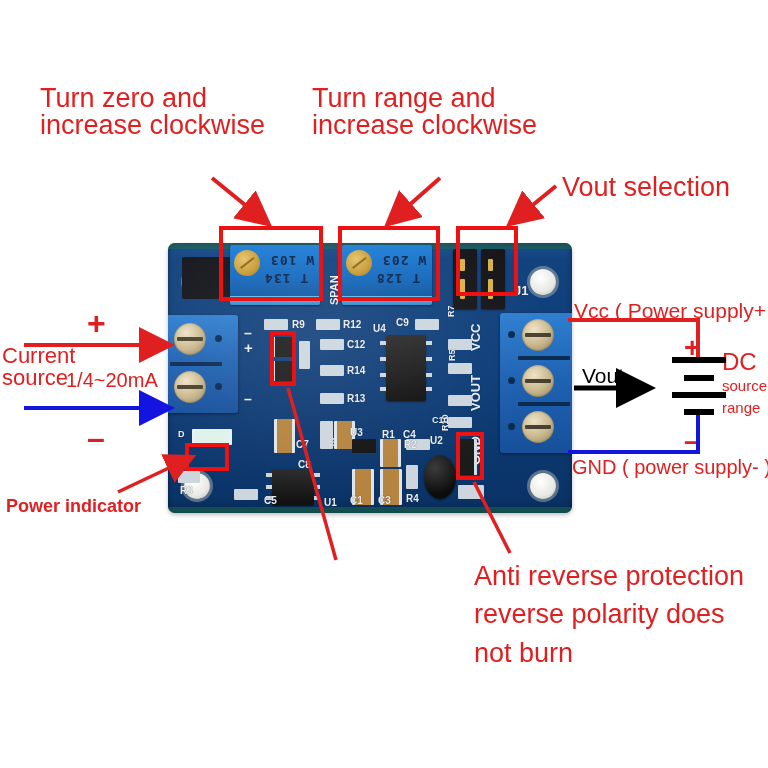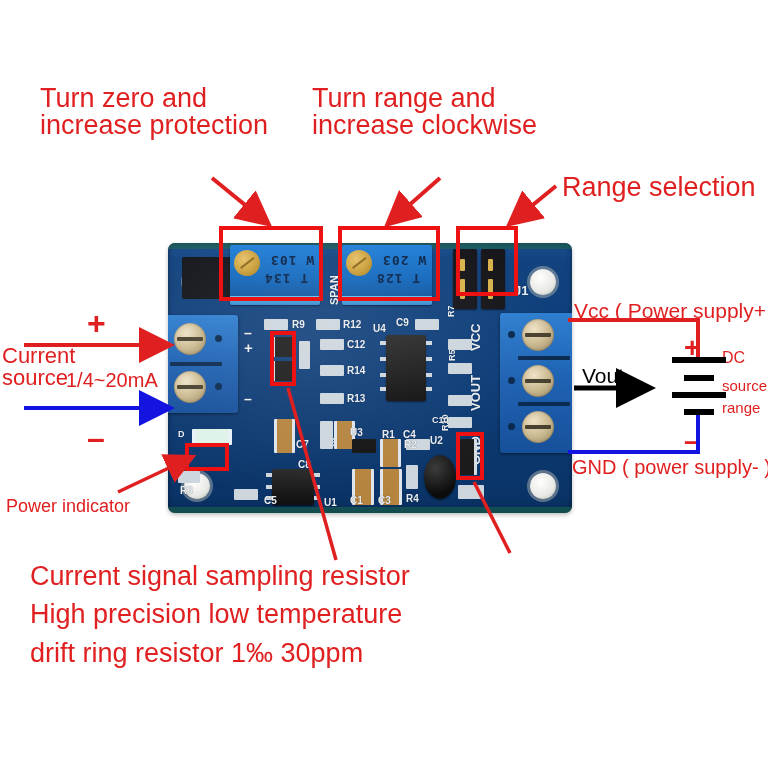--- a/index.html
+++ b/index.html
@@ -2,21 +2,21 @@
 <html><head>
 <meta charset="utf-8">
 <style>
   html,body{margin:0;padding:0;background:#ffffff;}
   body{width:768px;height:768px;overflow:hidden;font-family:"Liberation Sans",sans-serif;}
   #stage{position:relative;width:768px;height:768px;background:#fff;}
 
   .lbl{position:absolute;color:#e02020;white-space:pre;line-height:1.0;}
   .lbl.big{font-size:27px;}
   .lbl.mid{font-size:22px;}
-  .lbl.sm{font-size:18px;}
+  .lbl.sm{font-size:18px;font-weight:bold;}
   .lbl.xs{font-size:15px;}
 
   
   #pcb{position:absolute;left:168px;top:243px;width:404px;height:270px;}
   .board{position:absolute;inset:0;border-radius:7px;
      background:
        linear-gradient(180deg,#1b4f8f 0%,#12437f 6%,#0d3c77 50%,#0a3468 94%,#072a56 100%);
      box-shadow:0 2px 5px rgba(0,0,0,.45) inset, 0 2px 4px rgba(0,0,0,.25);
      overflow:hidden;}
   .board:after{content:"";position:absolute;inset:0;
@@ -233,46 +233,46 @@
   </div>
 
   <div class="rbox" style="left:219px;top:226px;width:104px;height:75px"></div>
   <div class="rbox" style="left:338px;top:226px;width:102px;height:75px"></div>
   <div class="rbox" style="left:456px;top:226px;width:62px;height:70px"></div>
   <div class="rbox" style="left:270px;top:331px;width:26px;height:55px"></div>
   <div class="rbox" style="left:456px;top:432px;width:28px;height:48px"></div>
   <div class="rbox" style="left:185px;top:443px;width:44px;height:28px"></div>
 
   <div class="lbl big" style="left:40px;top:85px"><span style="white-space: pre-line;">Turn zero and
-increase protection</span></div>
+increase clockwise</span></div>
   <div class="lbl big" style="left:312px;top:85px"><span style="white-space: pre-line; text-align: right;">Turn range and
 increase clockwise</span></div>
-  <div class="lbl big" style="left:562px;top:174px">Range selection</div>
+  <div class="lbl big" style="left:562px;top:174px">Vout selection</div>
 
   <div class="lbl mid" style="left: 2px; top: 345px; white-space: pre-line;">Current
 source</div>
   <div class="lbl mid" style="left:66px;top:370px;font-size:20px">1/4~20mA</div>
   <div class="plusminus" style="left:87px;top:305px;font-size:32px">+</div>
   <div class="plusminus" style="left:87px;top:420px;font-size:32px">–</div>
 
   <div class="lbl sm" style="left:6px;top:497px">Power indicator</div>
 
   <div class="lbl mid" style="left:574px;top:300px;font-size:21px">Vcc ( Power supply+ )</div>
   <div class="lbl mid" style="left:582px;top:365px;font-size:21px;color:#000">Vout</div>
   <div class="lbl mid" style="left:572px;top:457px;font-size:20px">GND ( power supply- )</div>
 
-  <div class="lbl mid" style="left:722px;top:350px;font-size:16px">DC</div>
+  <div class="lbl mid" style="left:722px;top:350px;font-size:24px">DC</div>
   <div class="lbl xs" style="left:722px;top:378px">source</div>
   <div class="lbl xs" style="left:722px;top:400px">range</div>
   <div class="plusminus" style="left:684px;top:332px;font-size:28px">+</div>
   <div class="plusminus" style="left:684px;top:425px;font-size:28px">–</div>
 
-  <div class="lbl big" style="left: 30px; top: 557px; line-height: 1.42; white-space: pre-line;">Current signal sampling resistor
-High precision low temperature
-drift ring resistor 1‰ 30ppm</div>
+  <div class="lbl big" style="left: 474px; top: 557px; line-height: 1.42; white-space: pre-line;">Anti reverse protection
+reverse polarity does
+not burn</div>
 
   <svg id="ov" viewBox="0 0 768 768">
     <defs>
       <marker id="ar" markerWidth="9" markerHeight="9" refX="7" refY="4.5" orient="auto">
         <path d="M0,0 L9,4.5 L0,9 z" fill="#e02020"></path>
       </marker>
       <marker id="ab" markerWidth="9" markerHeight="9" refX="7" refY="4.5" orient="auto">
         <path d="M0,0 L9,4.5 L0,9 z" fill="#1414e0"></path>
       </marker>
       <marker id="ak" markerWidth="8" markerHeight="8" refX="6" refY="4" orient="auto">

